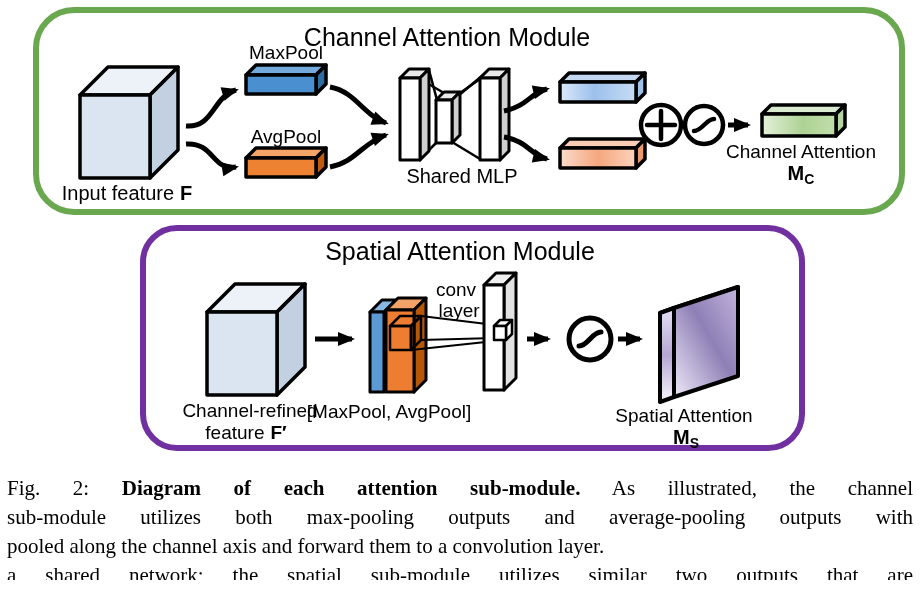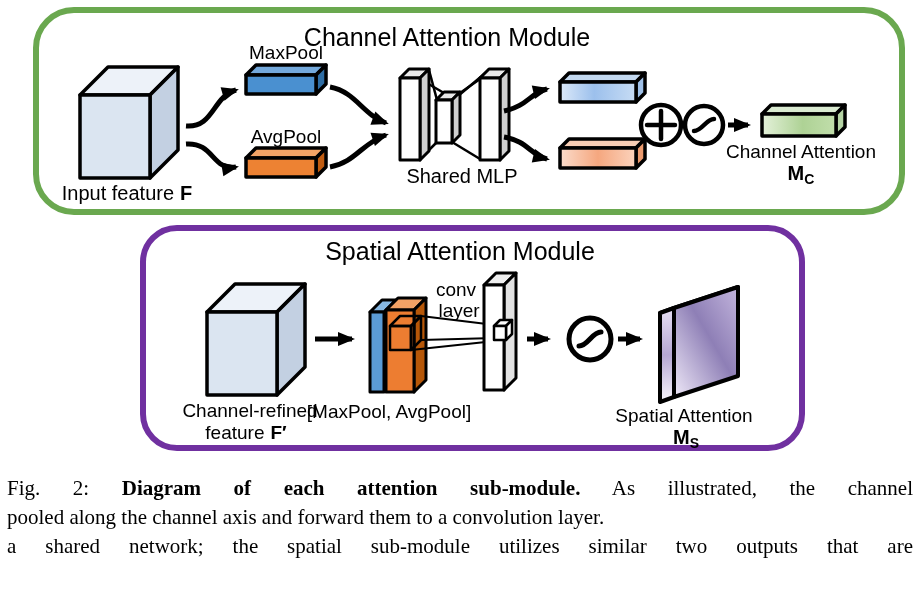--- a/index.html
+++ b/index.html
@@ -207,17 +207,18 @@
   </g>
   <text x="684" y="422" text-anchor="middle" class="label-text">Spatial Attention</text>
   <text x="686" y="444" text-anchor="middle" class="sym-text">
     <tspan>M</tspan><tspan dy="4" font-size="14">S</tspan>
   </text>
 </svg>
 
 
 <div class="caption">
   <div class="cap-line justified"><span>Fig. 2: </span><b>Diagram of each attention sub-module.</b><span> As illustrated, the channel</span></div>
+  <div class="cap-line justified">sub-module utilizes both max-pooling outputs and average-pooling outputs with</div>
   <div class="cap-line">pooled along the channel axis and forward them to a convolution layer.</div>
   <div class="cap-line justified">a shared network; the spatial sub-module utilizes similar two outputs that are</div>
 </div>
 
 </div>
 
 </body></html>

